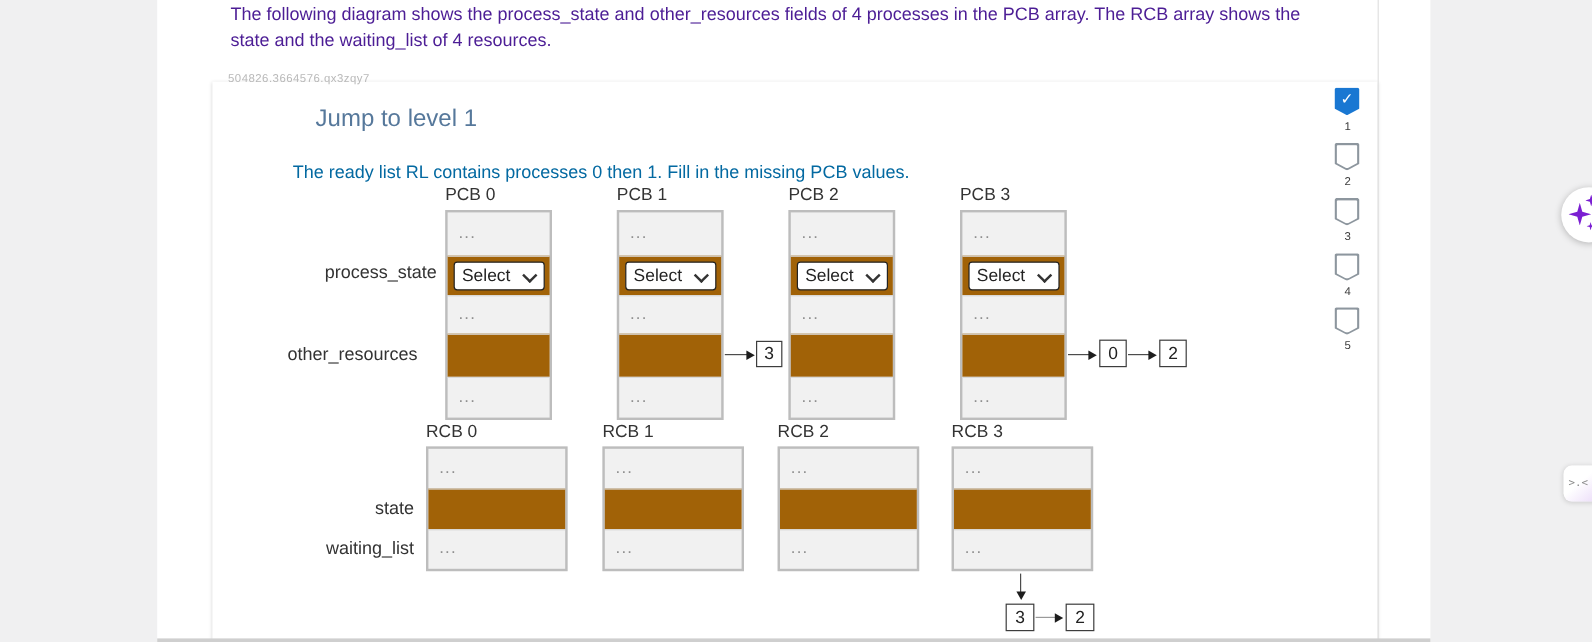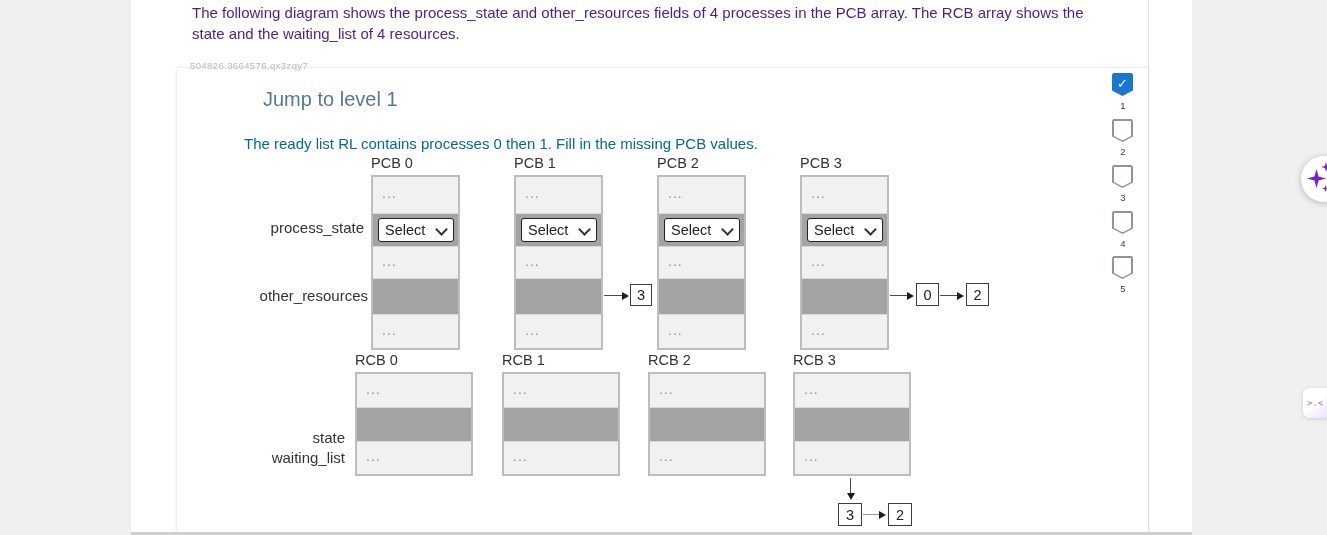--- a/index.html
+++ b/index.html
@@ -18,21 +18,21 @@
   .actid{position:absolute;left:190px;top:60px;font-size:9.5px;letter-spacing:0.4px;color:#b9b9b9;}
   .jump{position:absolute;left:263px;top:88px;font-size:20px;color:#56789b;text-decoration:none;cursor:pointer;}
   .instruction{position:absolute;left:244px;top:135px;font-size:15px;color:#0369a1;text-align:center;}
 
   
   .dcol{position:absolute;}
   .ttitle{height:17px;text-align:left;font-size:14.5px;color:#333;margin-bottom:3px;white-space:nowrap;}
   .dtable{background:#f1f1f1;border:2px solid #bdbdbd;box-sizing:border-box;}
   .trow{box-sizing:border-box;position:relative;}
   .trow + .trow{border-top:1px solid #d9d9d9;}
-  .trow.white{background:#a3a3a3;}
+  .trow.white{background:#a16207;}
   .dots{position:absolute;left:9px;top:50%;transform:translateY(-62%);font-size:14px;letter-spacing:1px;color:#8f8f8f;}
 
   .pcbcol{top:155px;width:89px;}
   .pcb{width:89px;height:175px;}
   .pcb .trow:nth-child(1){height:36px;}
   .pcb .trow:nth-child(2){height:33px;}
   .pcb .trow:nth-child(3){height:32px;}
   .pcb .trow:nth-child(4){height:36px;}
   .pcb .trow:nth-child(5){height:34px;}
 
@@ -48,22 +48,22 @@
     width:76px;height:24px;background:#fff;border:1px solid #222;border-radius:3px;
     font-family:"Liberation Sans","DejaVu Sans",sans-serif;font-size:14.5px;color:#222;
     padding:0 20px 1px 6px;
   }
   .selwrap .chev{position:absolute;right:8px;top:7px;width:7px;height:7px;
     border-right:2px solid #333;border-bottom:2px solid #333;transform:rotate(45deg);pointer-events:none;}
 
   
   .rowlabel{position:absolute;font-size:15px;color:#333;text-align:right;}
   .lbl-process-state{left:200px;top:219px;width:164px;}
-  .lbl-other-resources{left:204px;top:287px;width:164px;text-align:right;}
-  .lbl-state{left:200px;top:415px;width:145px;margin-top:14px;}
+  .lbl-other-resources{left:184px;top:287px;width:164px;text-align:right;}
+  .lbl-state{left:200px;top:415px;width:145px;}
   .lbl-waiting-list{left:200px;top:449px;width:145px;}
 
   
   .hline{position:absolute;height:0;border-top:1.5px solid #4c4c4c;}
   .hline.gray{border-top-color:#9a9a9a;}
   .rhead{position:absolute;width:0;height:0;border-top:4px solid transparent;border-bottom:4px solid transparent;border-left:7px solid #1d1d1d;}
   .vline{position:absolute;width:0;border-left:1.5px solid #4c4c4c;}
   .dhead{position:absolute;width:0;height:0;border-left:4px solid transparent;border-right:4px solid transparent;border-top:7px solid #1d1d1d;}
   .nbox{position:absolute;background:#fff;border:1px solid #3d3d3d;display:flex;align-items:center;justify-content:center;
     font-size:14.5px;color:#222;box-sizing:border-box;}

